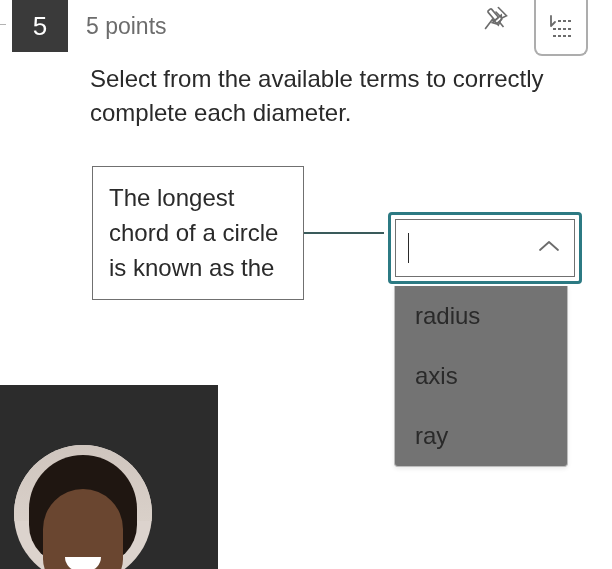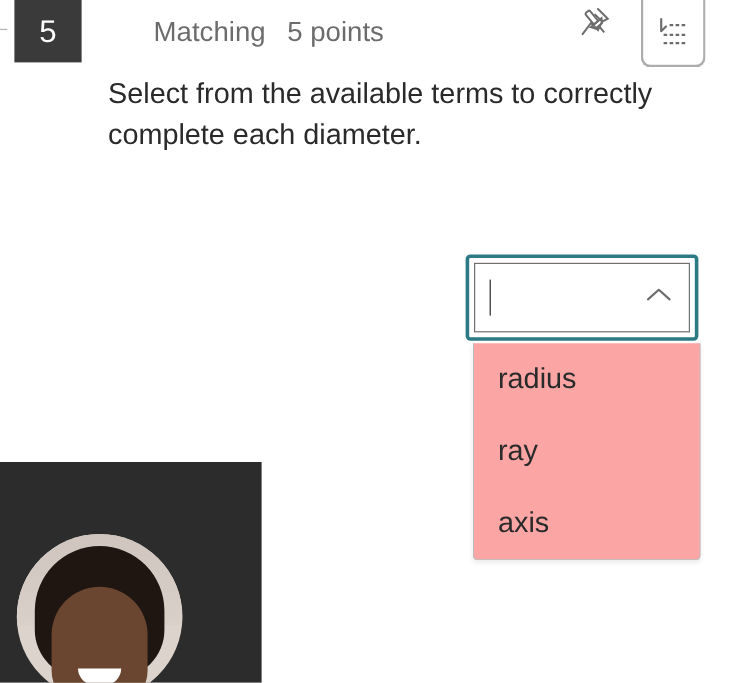--- a/index.html
+++ b/index.html
@@ -14,38 +14,37 @@
     .nav-panel { position: absolute; top: 0; right: 24px; width: 54px; height: 56px; border: 2px solid #adadad; border-top: none; border-radius: 0 0 8px 8px; background: #fff; display: flex; align-items: center; justify-content: center; cursor: pointer; }
     .instructions { position: absolute; left: 90px; top: 62px; right: 30px; font-size: 24px; line-height: 1.4; color: #2a2a2a; }
     .match-area { position: absolute; left: 92px; top: 166px; display: flex; align-items: center; }
     .prompt-box { width: 212px; border: 1px solid #707070; padding: 14px 16px; font-size: 24px; line-height: 1.45; color: #2a2a2a; }
     .connector { width: 80px; height: 2px; background: #3a5b5b; }
     .dropdown-wrap { position: absolute; left: 388px; top: 212px; width: 194px; }
     .dropdown-btn { position: relative; width: 100%; height: 72px; border: 3px solid #2c7a83; border-radius: 4px; padding: 4px; background: #fff; cursor: pointer; display: flex; align-items: center; }
     .dropdown-inner { flex: 1; height: 100%; border: 1px solid #707070; display: flex; align-items: center; padding: 0 12px; position: relative; }
     .cursor-bar { width: 1px; height: 30px; background: #2a2a2a; }
     .chevron { position: absolute; right: 14px; top: 50%; transform: translateY(-50%); }
-    .options { position: absolute; left: 394px; top: 286px; width: 190px; border: 1px solid #bdbdbd; border-top: none; background: #fca5a5; border-radius: 0 0 4px 4px; box-shadow: 0 2px 4px rgba(0,0,0,0.08); }
+    .options { position: absolute; left: 394px; top: 286px; width: 174px; border: 1px solid #bdbdbd; border-top: none; background: #737373; border-radius: 0 0 4px 4px; box-shadow: 0 2px 4px rgba(0,0,0,0.08); }
     .option { padding: 16px 20px; font-size: 24px; color: #2a2a2a; cursor: pointer; }
     .video-overlay { position: absolute; left: 0; bottom: 0; width: 218px; height: 184px; background: #2c2c2c; }
     .avatar { position: absolute; left: 14px; bottom: -14px; width: 138px; height: 138px; border-radius: 50%; overflow: hidden; background: #dcd3cd; }
     .avatar::before { content: ""; position: absolute; left: 0; top: 0; width: 100%; height: 55%; background: linear-gradient(180deg,#cfc5be 0%, #d9d0c9 100%); }
     .face { position: absolute; left: 50%; bottom: -6px; transform: translateX(-50%); width: 80px; height: 100px; background: #6a4630; border-radius: 40px 40px 30px 30px; }
     .hair { position: absolute; left: 50%; bottom: 18px; transform: translateX(-50%); width: 108px; height: 110px; background: #1f1611; border-radius: 54px 54px 40px 40px; }
     .smile { position: absolute; left: 50%; bottom: 18px; transform: translateX(-50%); width: 36px; height: 14px; background: #fff; border-radius: 0 0 18px 18px; }
   </style>
 </head>
 <body>
 
 <div class="root">
   <div class="left-dashed"></div>
 
   <div class="header">
     <div class="qnum">5</div>
-    <div class="qtype">Matching</div>
     <div class="qpoints">5 points</div>
   </div>
 
   <div class="pin-btn">
     <svg width="28" height="28" viewBox="0 0 24 24">
       <path d="M14 3 L21 10 L17 12 L14 18 L9 13 L3 21 M9 13 L14 18 M17 12 L12 7" fill="none" stroke="#6c6c6c" stroke-width="1.4" stroke-linecap="round"></path>
       <path d="M8 2 L8 5 M7 14 L2 20" fill="none" stroke="none"></path>
       <g transform="rotate(-40 12 12)">
         <rect x="10" y="3" width="4" height="10" rx="1" fill="none" stroke="#6c6c6c" stroke-width="1.4"></rect>
         <path d="M7 13 L17 13 L15 16 L9 16 Z" fill="none" stroke="#6c6c6c" stroke-width="1.4"></path>
@@ -58,39 +57,43 @@
     <svg width="30" height="28" viewBox="0 0 30 28">
       <path d="M5 3 L5 13 L9 9" fill="none" stroke="#6c6c6c" stroke-width="1.8" stroke-linecap="round" stroke-linejoin="round"></path>
       <line x1="12" y1="8" x2="26" y2="8" stroke="#6c6c6c" stroke-width="1.8" stroke-dasharray="3 2"></line>
       <line x1="7" y1="16" x2="26" y2="16" stroke="#6c6c6c" stroke-width="1.8" stroke-dasharray="3 2"></line>
       <line x1="7" y1="23" x2="26" y2="23" stroke="#6c6c6c" stroke-width="1.8" stroke-dasharray="3 2"></line>
     </svg>
   </div>
 
   <div class="instructions">Select from the available terms to correctly complete each diameter.</div>
 
+  <div class="match-area">
+    <div class="prompt-box">The longest chord of a circle is known as the</div>
+    <div class="connector"></div>
+  </div>
 
   <div class="dropdown-wrap">
     <div class="dropdown-btn">
       <div class="dropdown-inner">
         <span class="cursor-bar"></span>
         <span></span>
         <span class="chevron">
           <svg width="22" height="14" viewBox="0 0 22 14">
               <path d="M2 11 L11 3 L20 11" fill="none" stroke="#6c6c6c" stroke-width="1.8" stroke-linecap="round" stroke-linejoin="round"></path>
             </svg>
         </span>
       </div>
     </div>
   </div>
 
   <div class="options">
     <div class="option">radius</div>
+    <div class="option">axis</div>
     <div class="option">ray</div>
-    <div class="option">axis</div>
   </div>
 
   <div class="video-overlay">
     <div class="avatar">
       <div class="hair"></div>
       <div class="face">
         <div class="smile"></div>
       </div>
     </div>
   </div>

